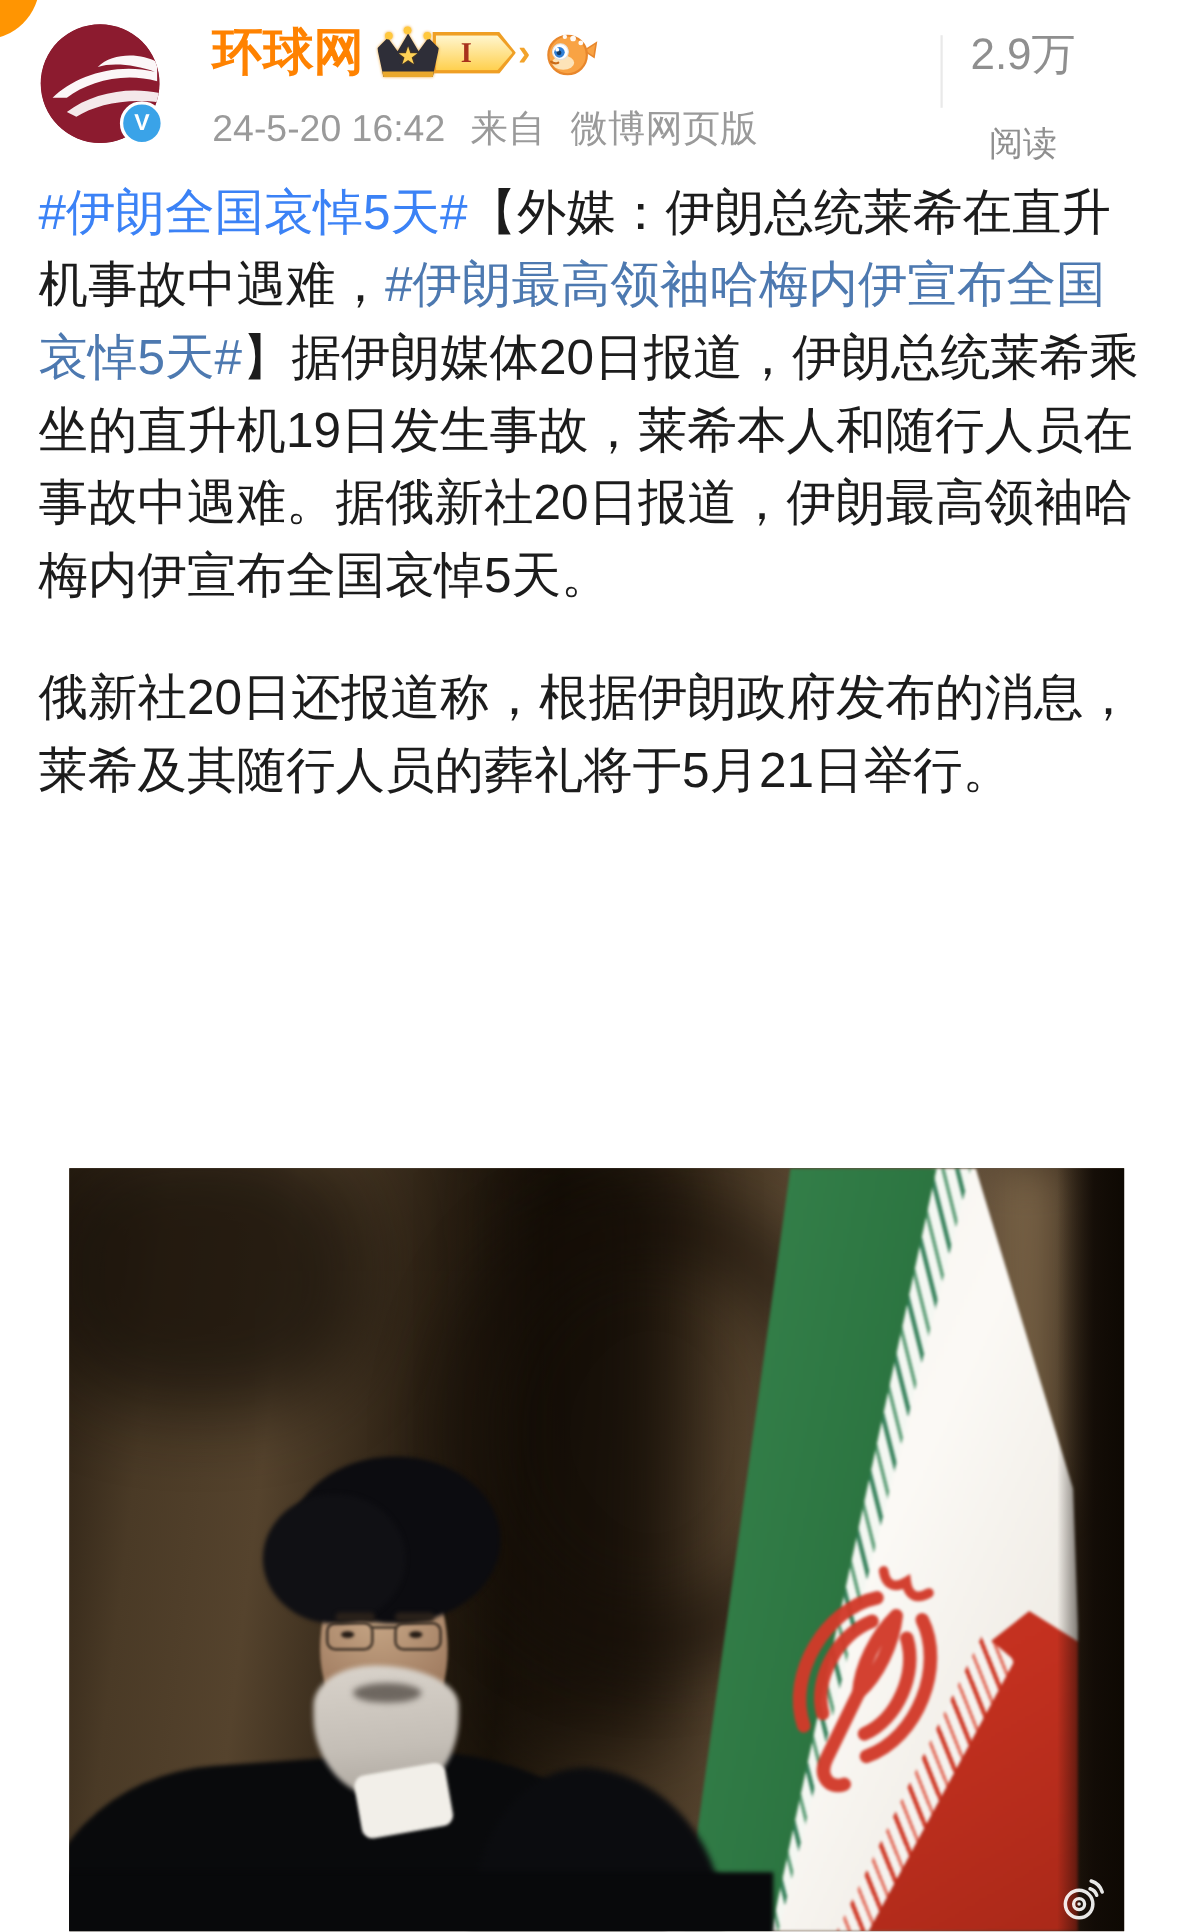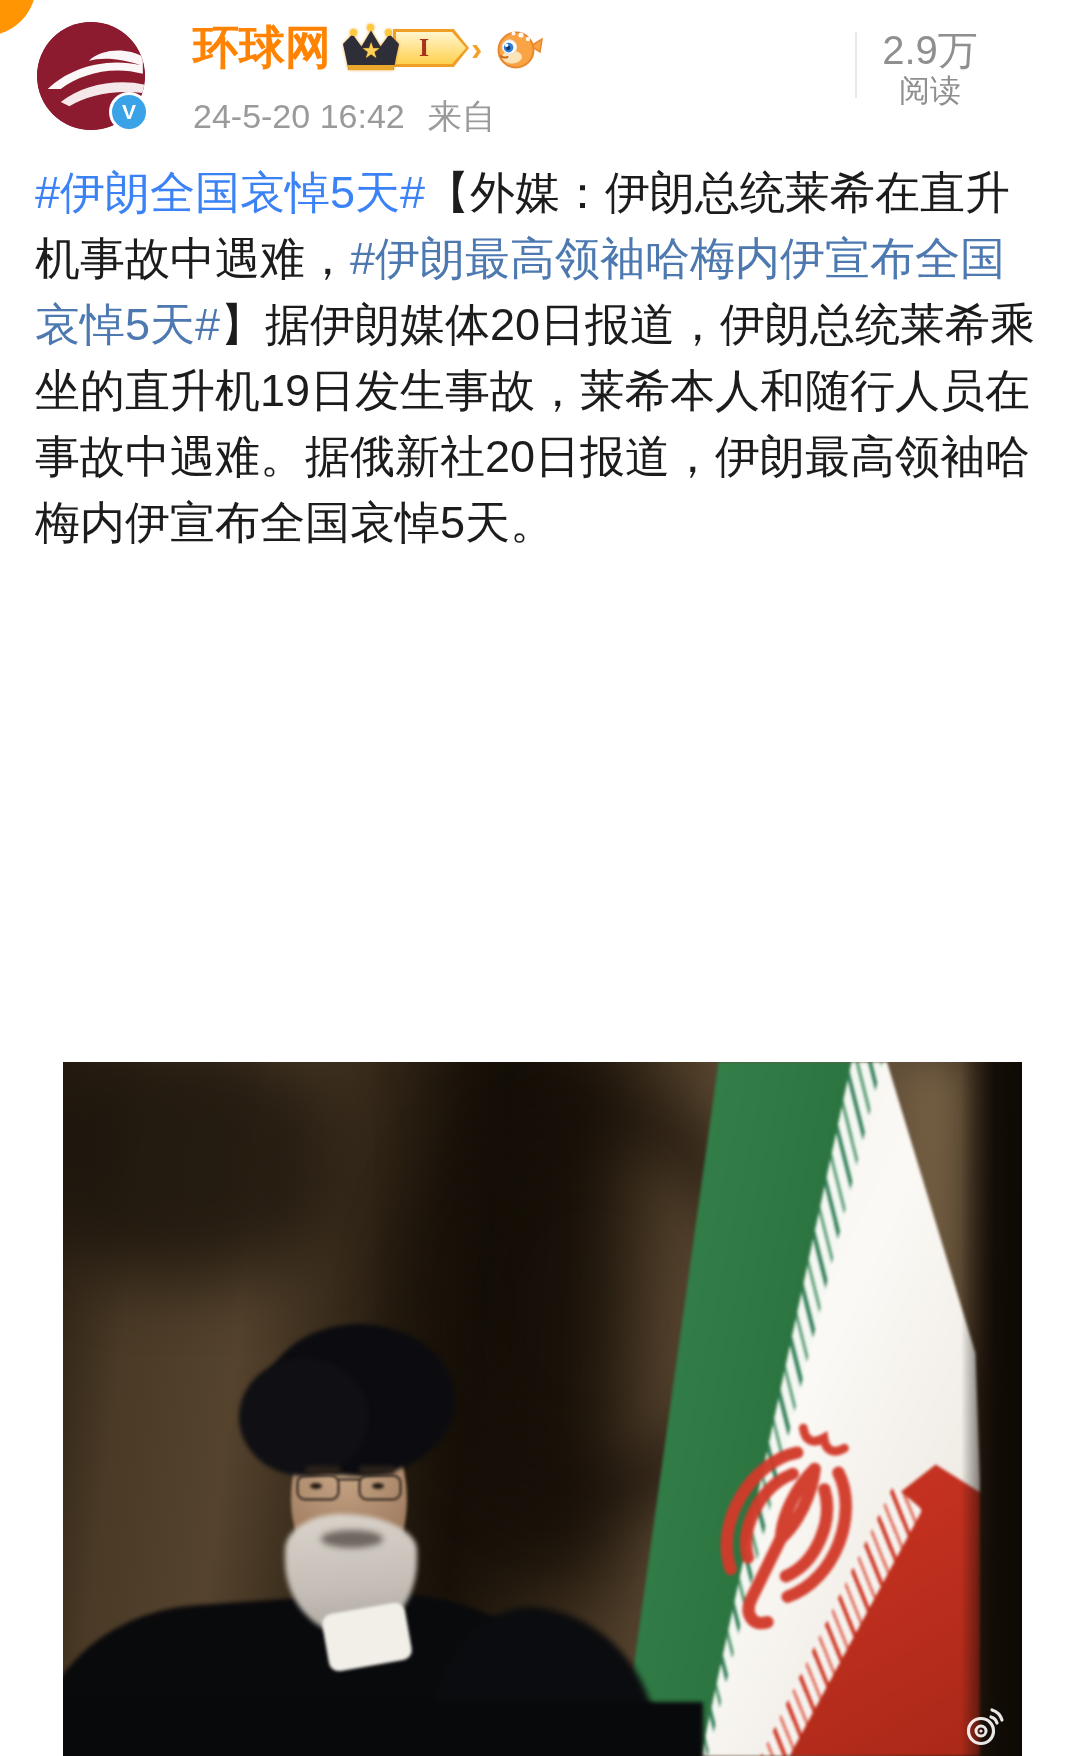--- a/index.html
+++ b/index.html
@@ -25,21 +25,21 @@
   .banner{position:relative;margin-left:-6px;width:76px;height:38px;background:#ef9f25;clip-path:polygon(0 0,80% 0,100% 50%,80% 100%,0 100%);display:flex;align-items:center;z-index:1;}
   .banner-inner{position:absolute;left:3px;top:3px;width:70px;height:32px;background:linear-gradient(180deg,#fff6cf,#ffd04e);clip-path:polygon(0 0,80% 0,100% 50%,80% 100%,0 100%);display:flex;align-items:center;justify-content:center;}
   .banner-inner span{font-family:"Liberation Serif","DejaVu Serif",serif;font-weight:700;font-size:26px;color:#a8321c;margin-right:14px;}
   .banner-chevron{color:#f2a32b;font-size:34px;font-weight:700;margin-left:2px;line-height:1;}
   .fish-badge{width:50px;height:48px;cursor:pointer;}
   .time-row{position:absolute;left:193px;top:94px;font-size:34px;color:#9a9a9a;display:flex;gap:14px;align-items:baseline;}
   .time-row .src-link{cursor:pointer;}
   .reads-divider{position:absolute;left:855px;top:32px;width:2px;height:66px;background:#e9e9e9;}
   .reads{position:absolute;left:862px;top:28px;width:136px;text-align:center;color:#8f8f8f;}
   .reads .num{font-size:40px;line-height:1.1;}
-  .reads .lbl{font-size:31px;line-height:1.2;}
+  .reads .lbl{font-size:31px;line-height:1.2;margin-top:40px;}
 
   
   .post-text{position:absolute;left:35px;top:160px;width:1012px;color:#1c1c1c;font-size:45px;line-height:66px;}
   .post-text p{margin:0 0 45px 0;white-space:pre-line;}
   .post-text .seg-link{color:#4d79b0;cursor:pointer;}
 
   
   .photo{position:absolute;left:63px;top:1062px;width:959px;height:694px;overflow:hidden;background:#3a2c1c;}
   .ph{position:absolute;}
   .bg-base{left:0;top:0;width:100%;height:100%;
@@ -125,36 +125,39 @@
         <circle cx="14.6" cy="22.6" r="4.8" fill="#2f7fd6"></circle>
         <circle cx="14.2" cy="23" r="2.2" fill="#123a66"></circle>
         <circle cx="12.6" cy="20.2" r="1.7" fill="#fff"></circle>
         <path d="M7 31 q3 2.6 6.5 1" stroke="#c96a18" stroke-width="2" fill="none" stroke-linecap="round"></path>
       </svg>
     </div>
 
     <div class="time-row" style="color: rgb(154, 154, 154); gap: 23px;">
       <span>24-5-20 16:42</span>
       <span>来自</span>
+      <span class="src-link">微博网页版</span>
     </div>
 
     <div class="reads-divider"></div>
     <div class="reads">
       <div class="num">2.9万</div>
       <div class="lbl">阅读</div>
     </div>
   </div>
 
   <div class="post-text" id="post-text" style="color: rgb(28, 28, 28);">
       <p><span class="seg-link" style="color: #3b82f6;">#伊朗全国哀悼5天#</span><span class="seg-text">【外媒：伊朗总统莱希在直升
 机事故中遇难，</span><span class="seg-link" style="color: rgb(77, 121, 176);">#伊朗最高领袖哈梅内伊宣布全国
 哀悼5天#</span><span class="seg-text">】据伊朗媒体20日报道，伊朗总统莱希乘
 坐的直升机19日发生事故，莱希本人和随行人员在
 事故中遇难。据俄新社20日报道，伊朗最高领袖哈
 梅内伊宣布全国哀悼5天。</span></p>
+      <p><span class="seg-text">俄新社20日还报道称，根据伊朗政府发布的消息，
+莱希及其随行人员的葬礼将于5月21日举行。</span></p>
     </div>
 
   <div class="photo">
     <div class="ph bg-base"></div>
     <div class="ph bg-darktop"></div>
     <div class="ph bg-darkband"></div>
     <div class="ph bg-arch"></div>
     <div class="ph bg-polestrip"></div>
 
     <div class="ph flag">

